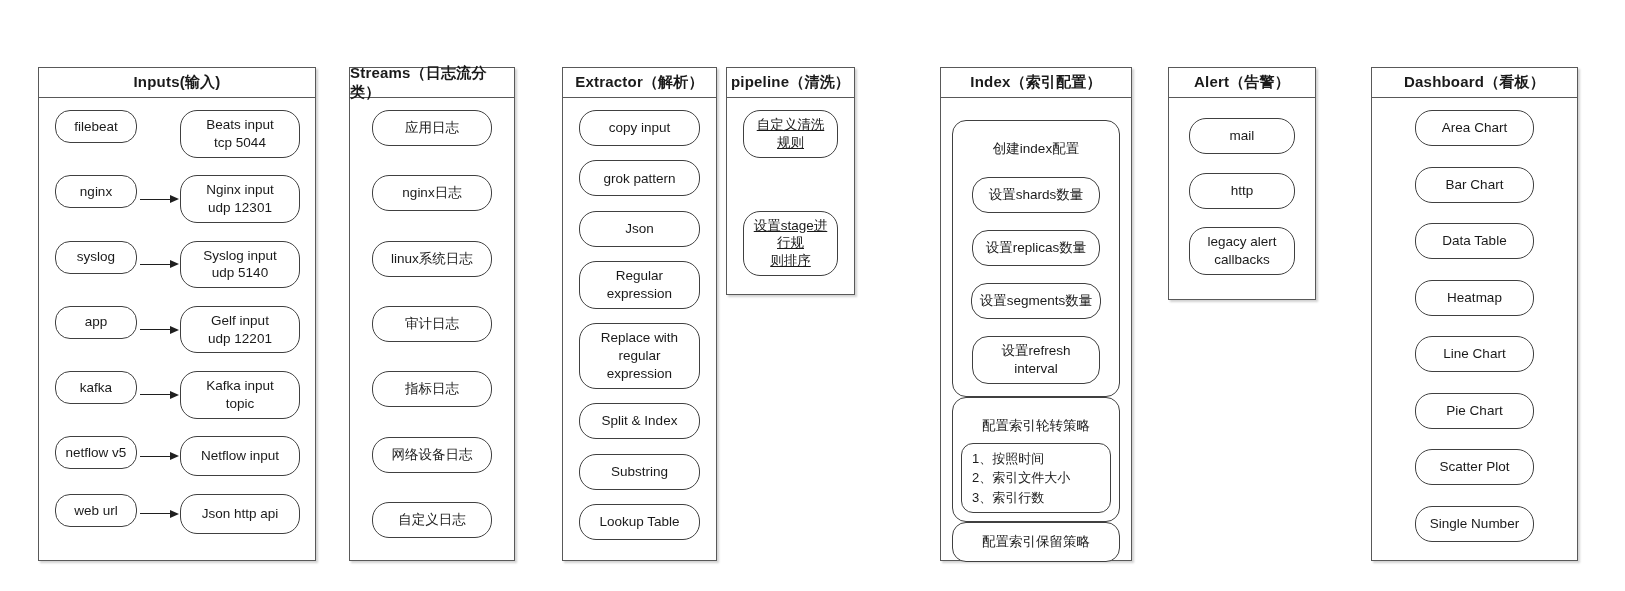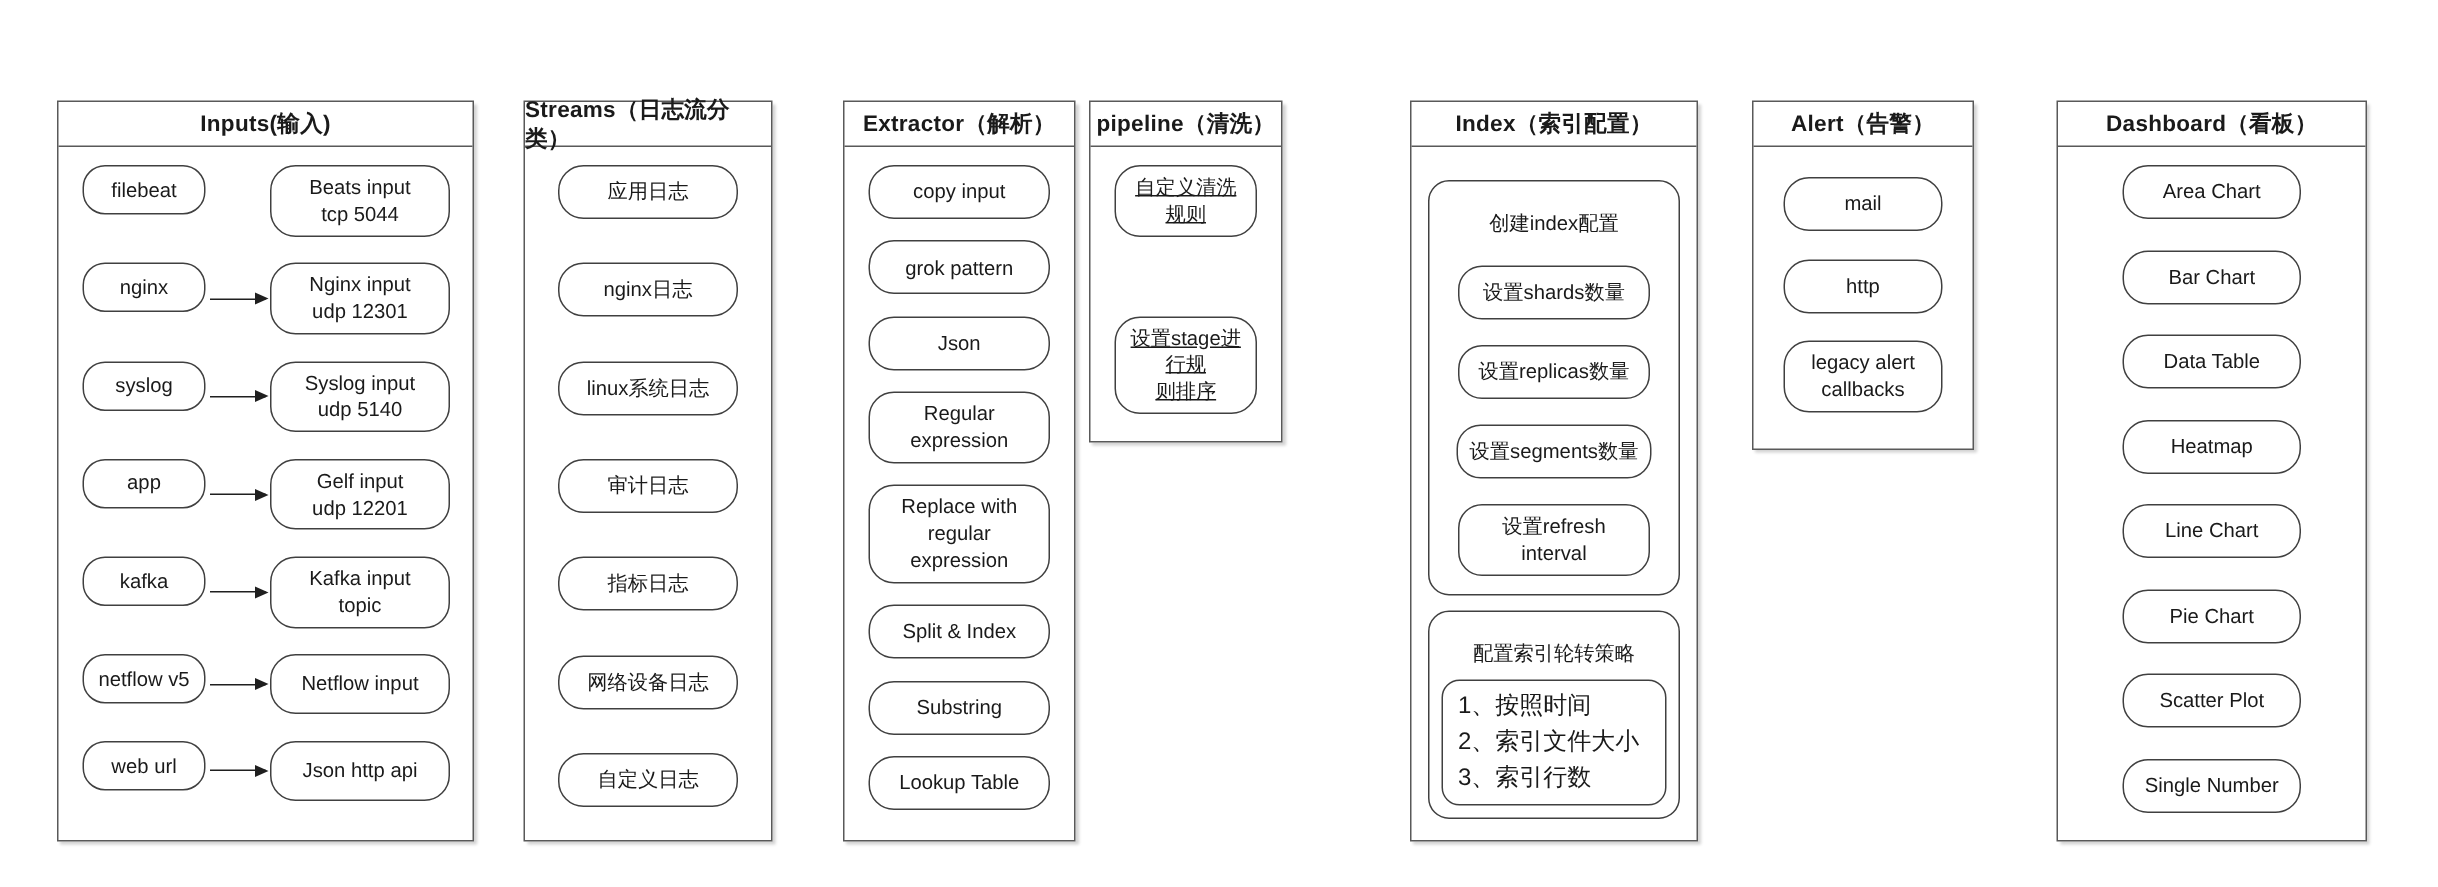--- a/index.html
+++ b/index.html
@@ -49,21 +49,21 @@
   
   .col-index{left:940px;top:57px;width:192px;height:494px;gap:12px;}
   .index-body{padding:10px 11px 14px;align-items:stretch;}
   .group{border:1.2px solid var(--pill-border);border-radius:14px;padding:16px 8px 12px;
          display:flex;flex-direction:column;align-items:center;}
   .group-title{font-size:13.5px;padding:3px 0 2px;text-align:center;}
   .group-create{gap:17px;}
   .group-create .pill{min-width:128px;border-radius:16px;}
   .group-rotation{gap:6px;padding-bottom:8px;}
   .list-box{border:1.2px solid var(--pill-border);border-radius:12px;width:100%;
-            padding:5px 6px 5px 10px;font-size:16px;line-height:1.5;text-align:left;}
+            padding:5px 6px 5px 10px;font-size:13px;line-height:1.5;text-align:left;}
   .retention{border-radius:14px;min-height:40px;}
 </style>
 </head>
 <body>
 
 <div class="canvas">
 
   <section class="col col-inputs">
     <header class="col-header">
       <span class="col-title">Inputs(输入)</span>
@@ -171,20 +171,21 @@
 interval</span>
       </div>
       <div class="group group-rotation">
         <div class="group-title">配置索引轮转策略</div>
         <div class="list-box">
           <div class="list-item">1、按照时间</div>
           <div class="list-item">2、索引文件大小</div>
           <div class="list-item">3、索引行数</div>
         </div>
       </div>
+      <span class="pill retention">配置索引保留策略</span>
     </div>
   </section>
 
   <section class="col col-alert">
     <header class="col-header">
       <span class="col-title">Alert（告警）</span>
     </header>
     <div class="col-body alert-body">
       <span class="pill">mail</span>
       <span class="pill">http</span>

